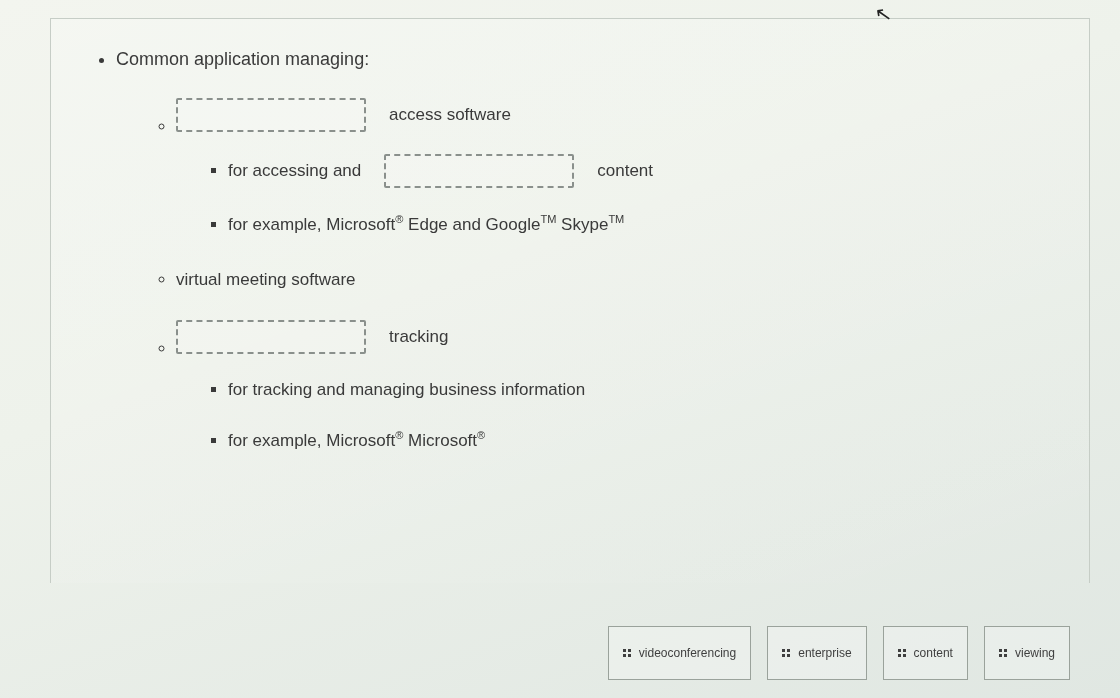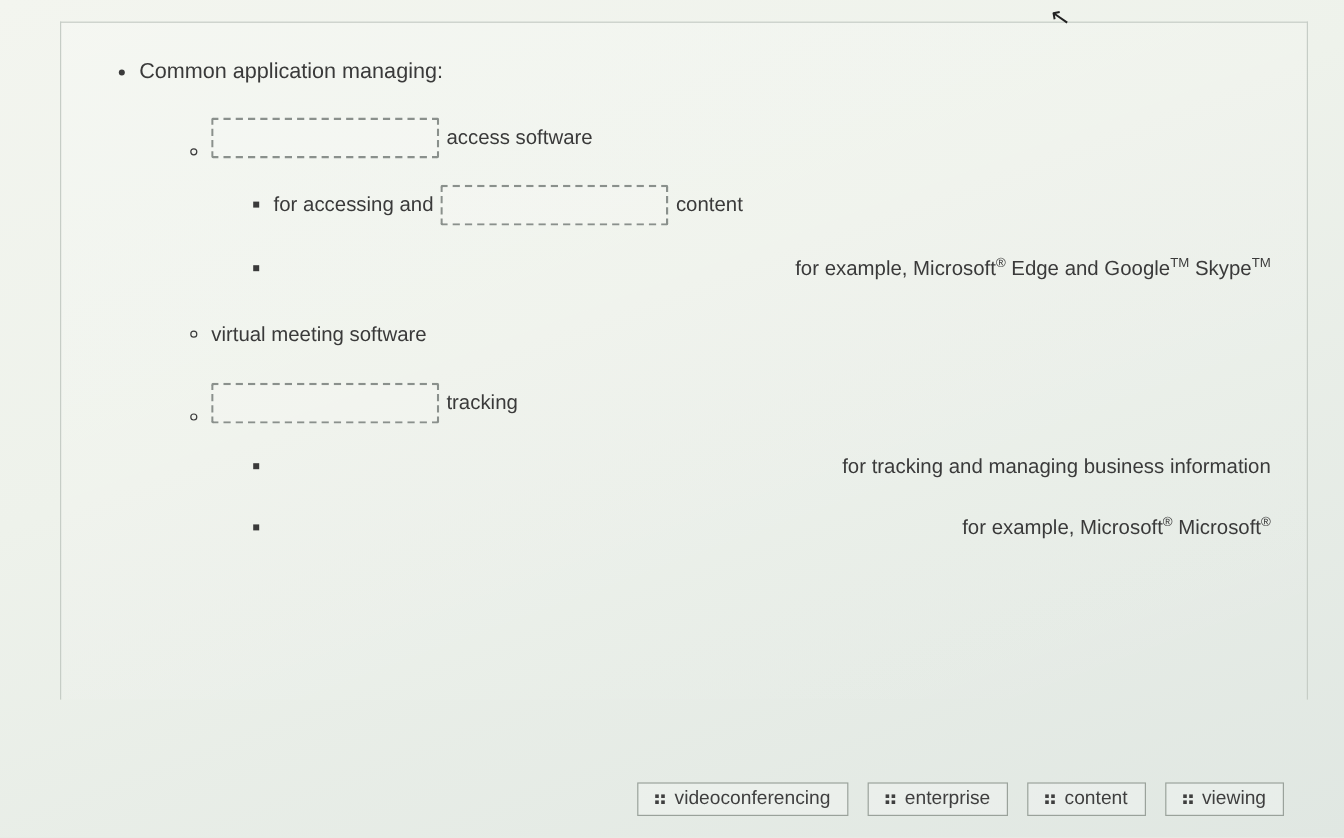--- a/index.html
+++ b/index.html
@@ -28,45 +28,45 @@
       border-left: 1px solid #c6cdc6;
       border-right: 1px solid #c6cdc6;
       padding: 30px 30px 20px 40px;
       height: 565px;
       background: linear-gradient(160deg, rgba(255,255,255,0.2), rgba(255,255,255,0));
     }
     ul.bullet { list-style-type: disc; padding-left: 25px; }
     ul.bullet > li { color: #3a3a3a; font-size: 18px; }
     ul.hollow { list-style-type: circle; padding-left: 60px; margin-top: 28px; }
     ul.hollow > li { color: #3a3a3a; font-size: 17px; margin-bottom: 30px; }
-    ul.square { list-style-type: square; padding-left: 52px; margin-top: 22px; text-align: right; }
+    ul.square { list-style-type: square; padding-left: 52px; margin-top: 22px; }
     ul.square > li { color: #3a3a3a; font-size: 17px; margin-bottom: 22px; line-height: 1.7; }
-    .li-row { display: flex; align-items: center; flex-wrap: wrap; gap: 6px; }
+    .li-row { display: flex; align-items: center; flex-wrap: wrap; gap: 23px; }
     .blank {
       display: inline-block;
       width: 190px;
       height: 34px;
       border: 2px dashed #8a908c;
       border-radius: 2px;
       vertical-align: middle;
       background: rgba(255,255,255,0.15);
       cursor: pointer;
     }
     .sup { font-size: 0.65em; vertical-align: super; }
     .footer {
       position: absolute;
       bottom: 18px;
       right: 50px;
       display: flex;
       gap: 16px;
     }
     .token {
       border: 1px solid #9aa29b;
-      padding: 4px 14px;
-      font-size: 16px;
+      padding: 19px 14px;
+      font-size: 12px;
       color: #3f3f3f;
       background: rgba(255,255,255,0.25);
       display: flex;
       align-items: center;
       gap: 8px;
       cursor: move;
       user-select: none;
     }
     .grip {
       display: inline-grid;

